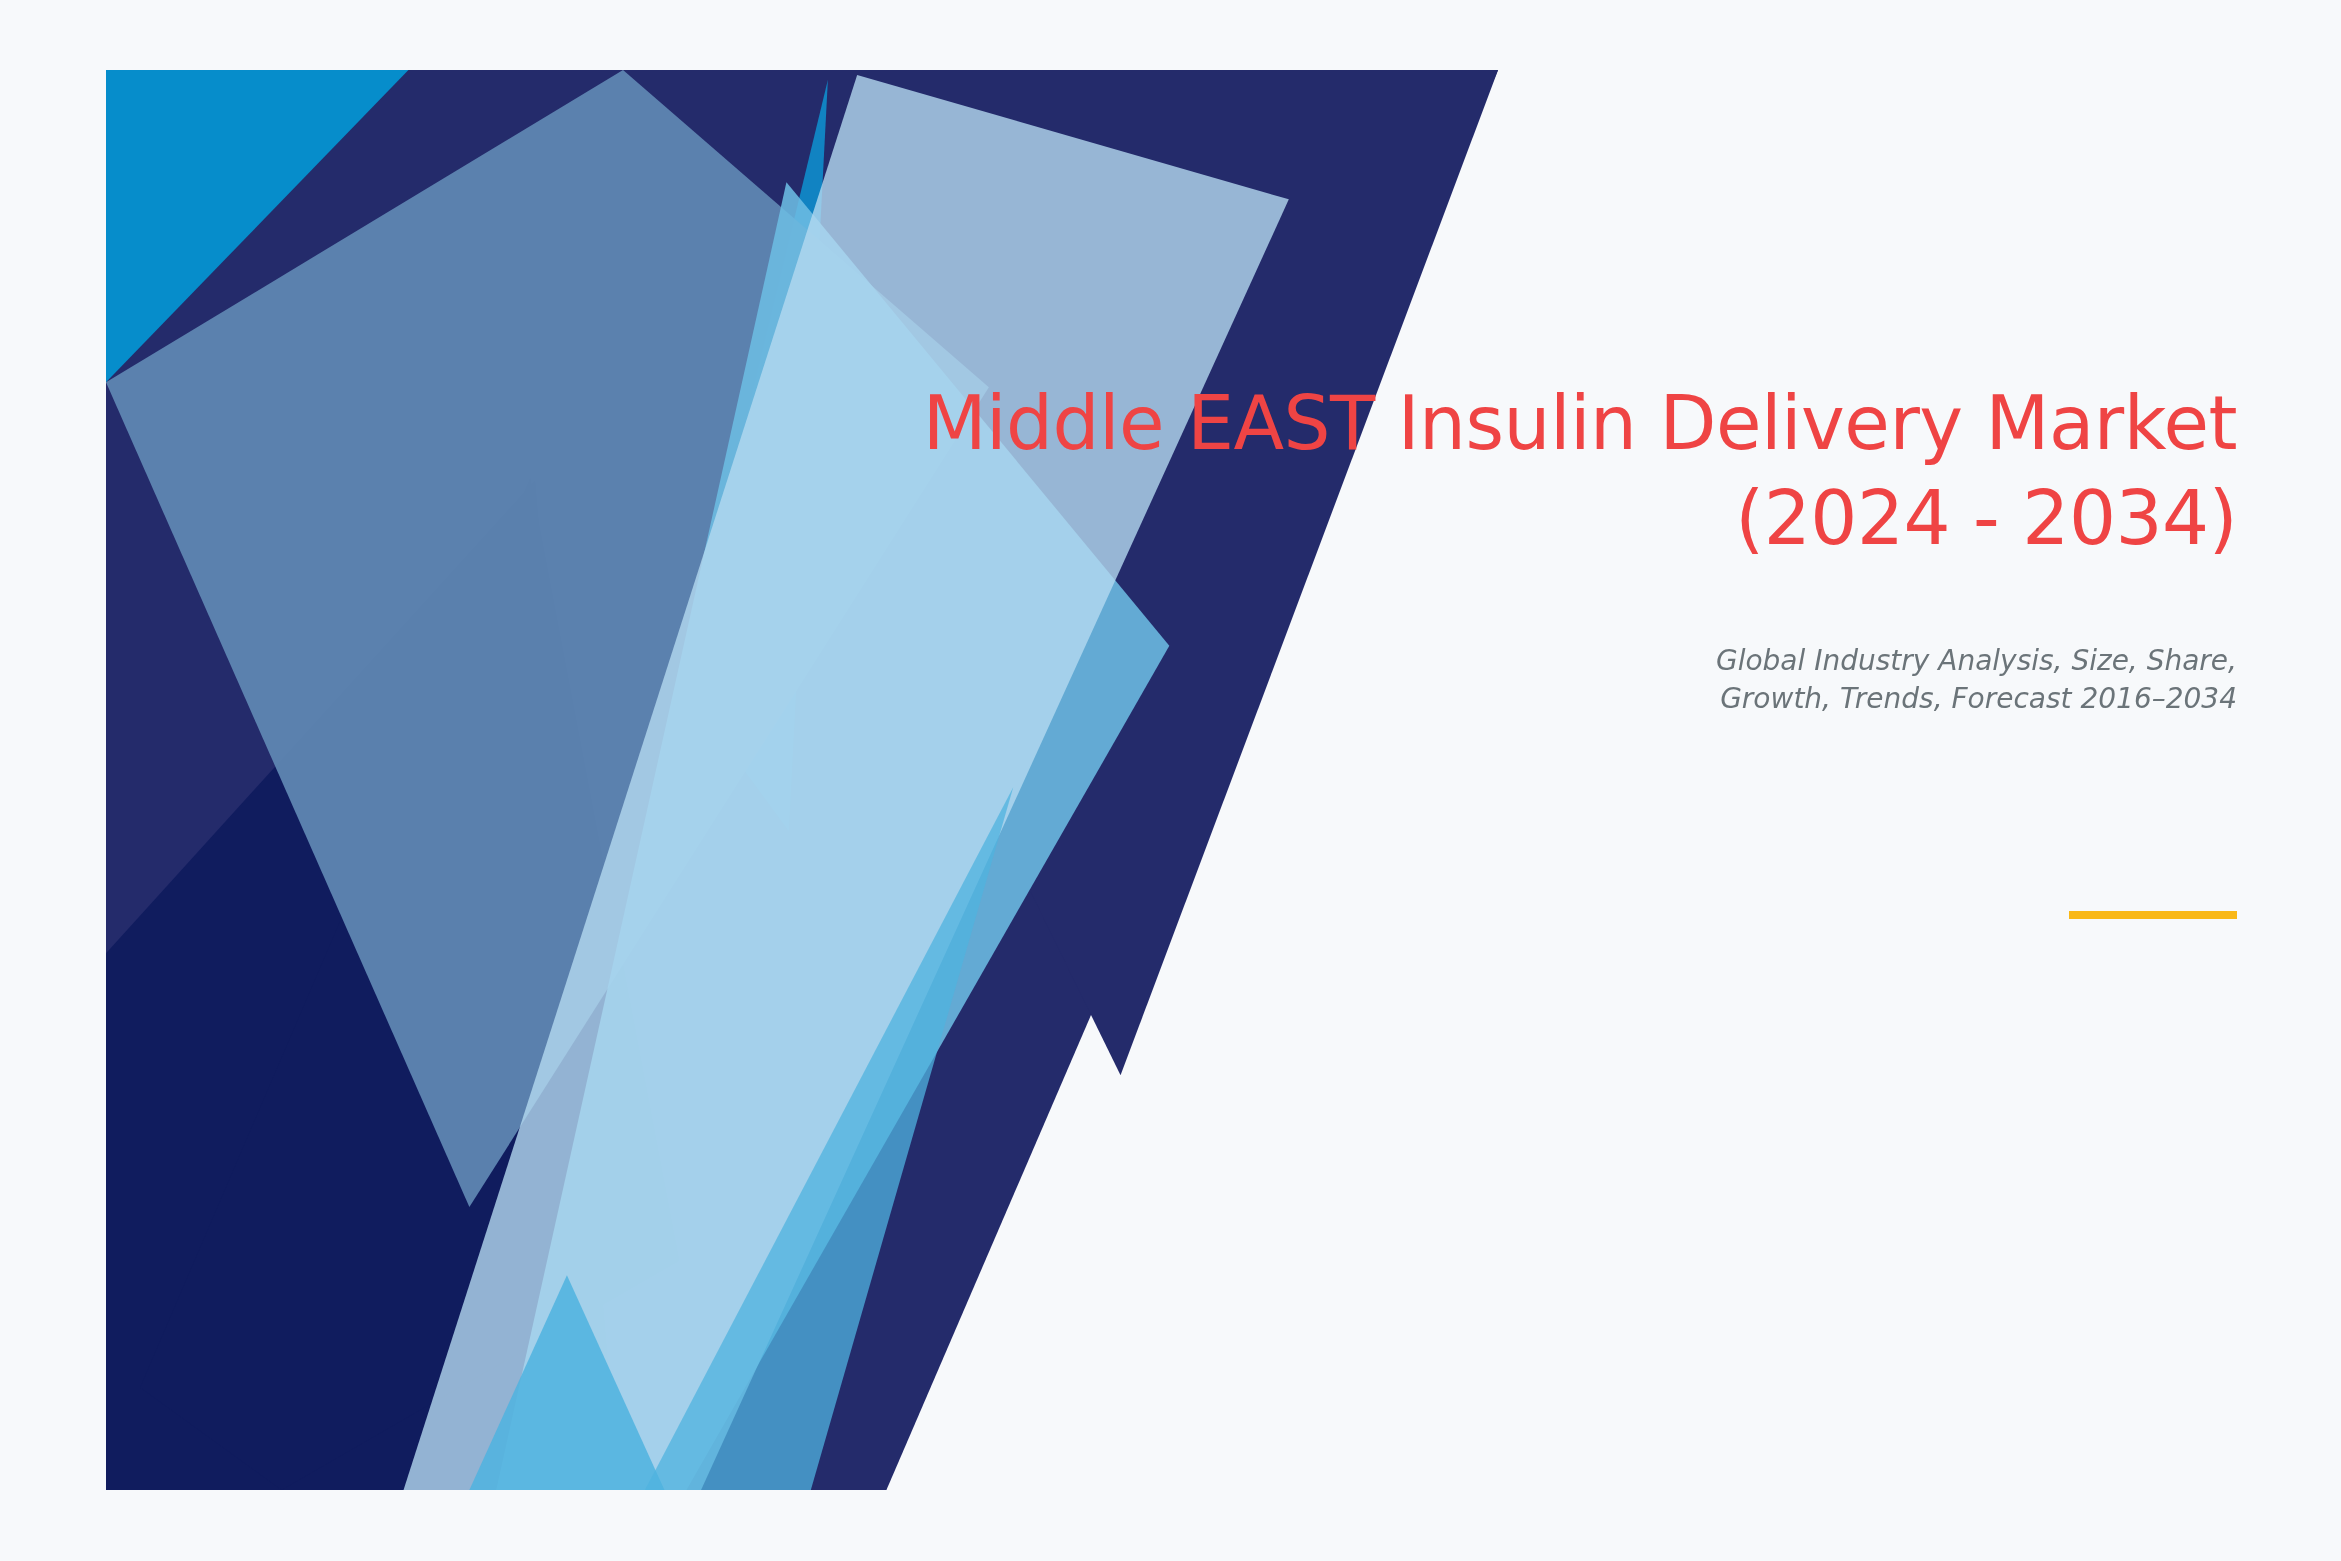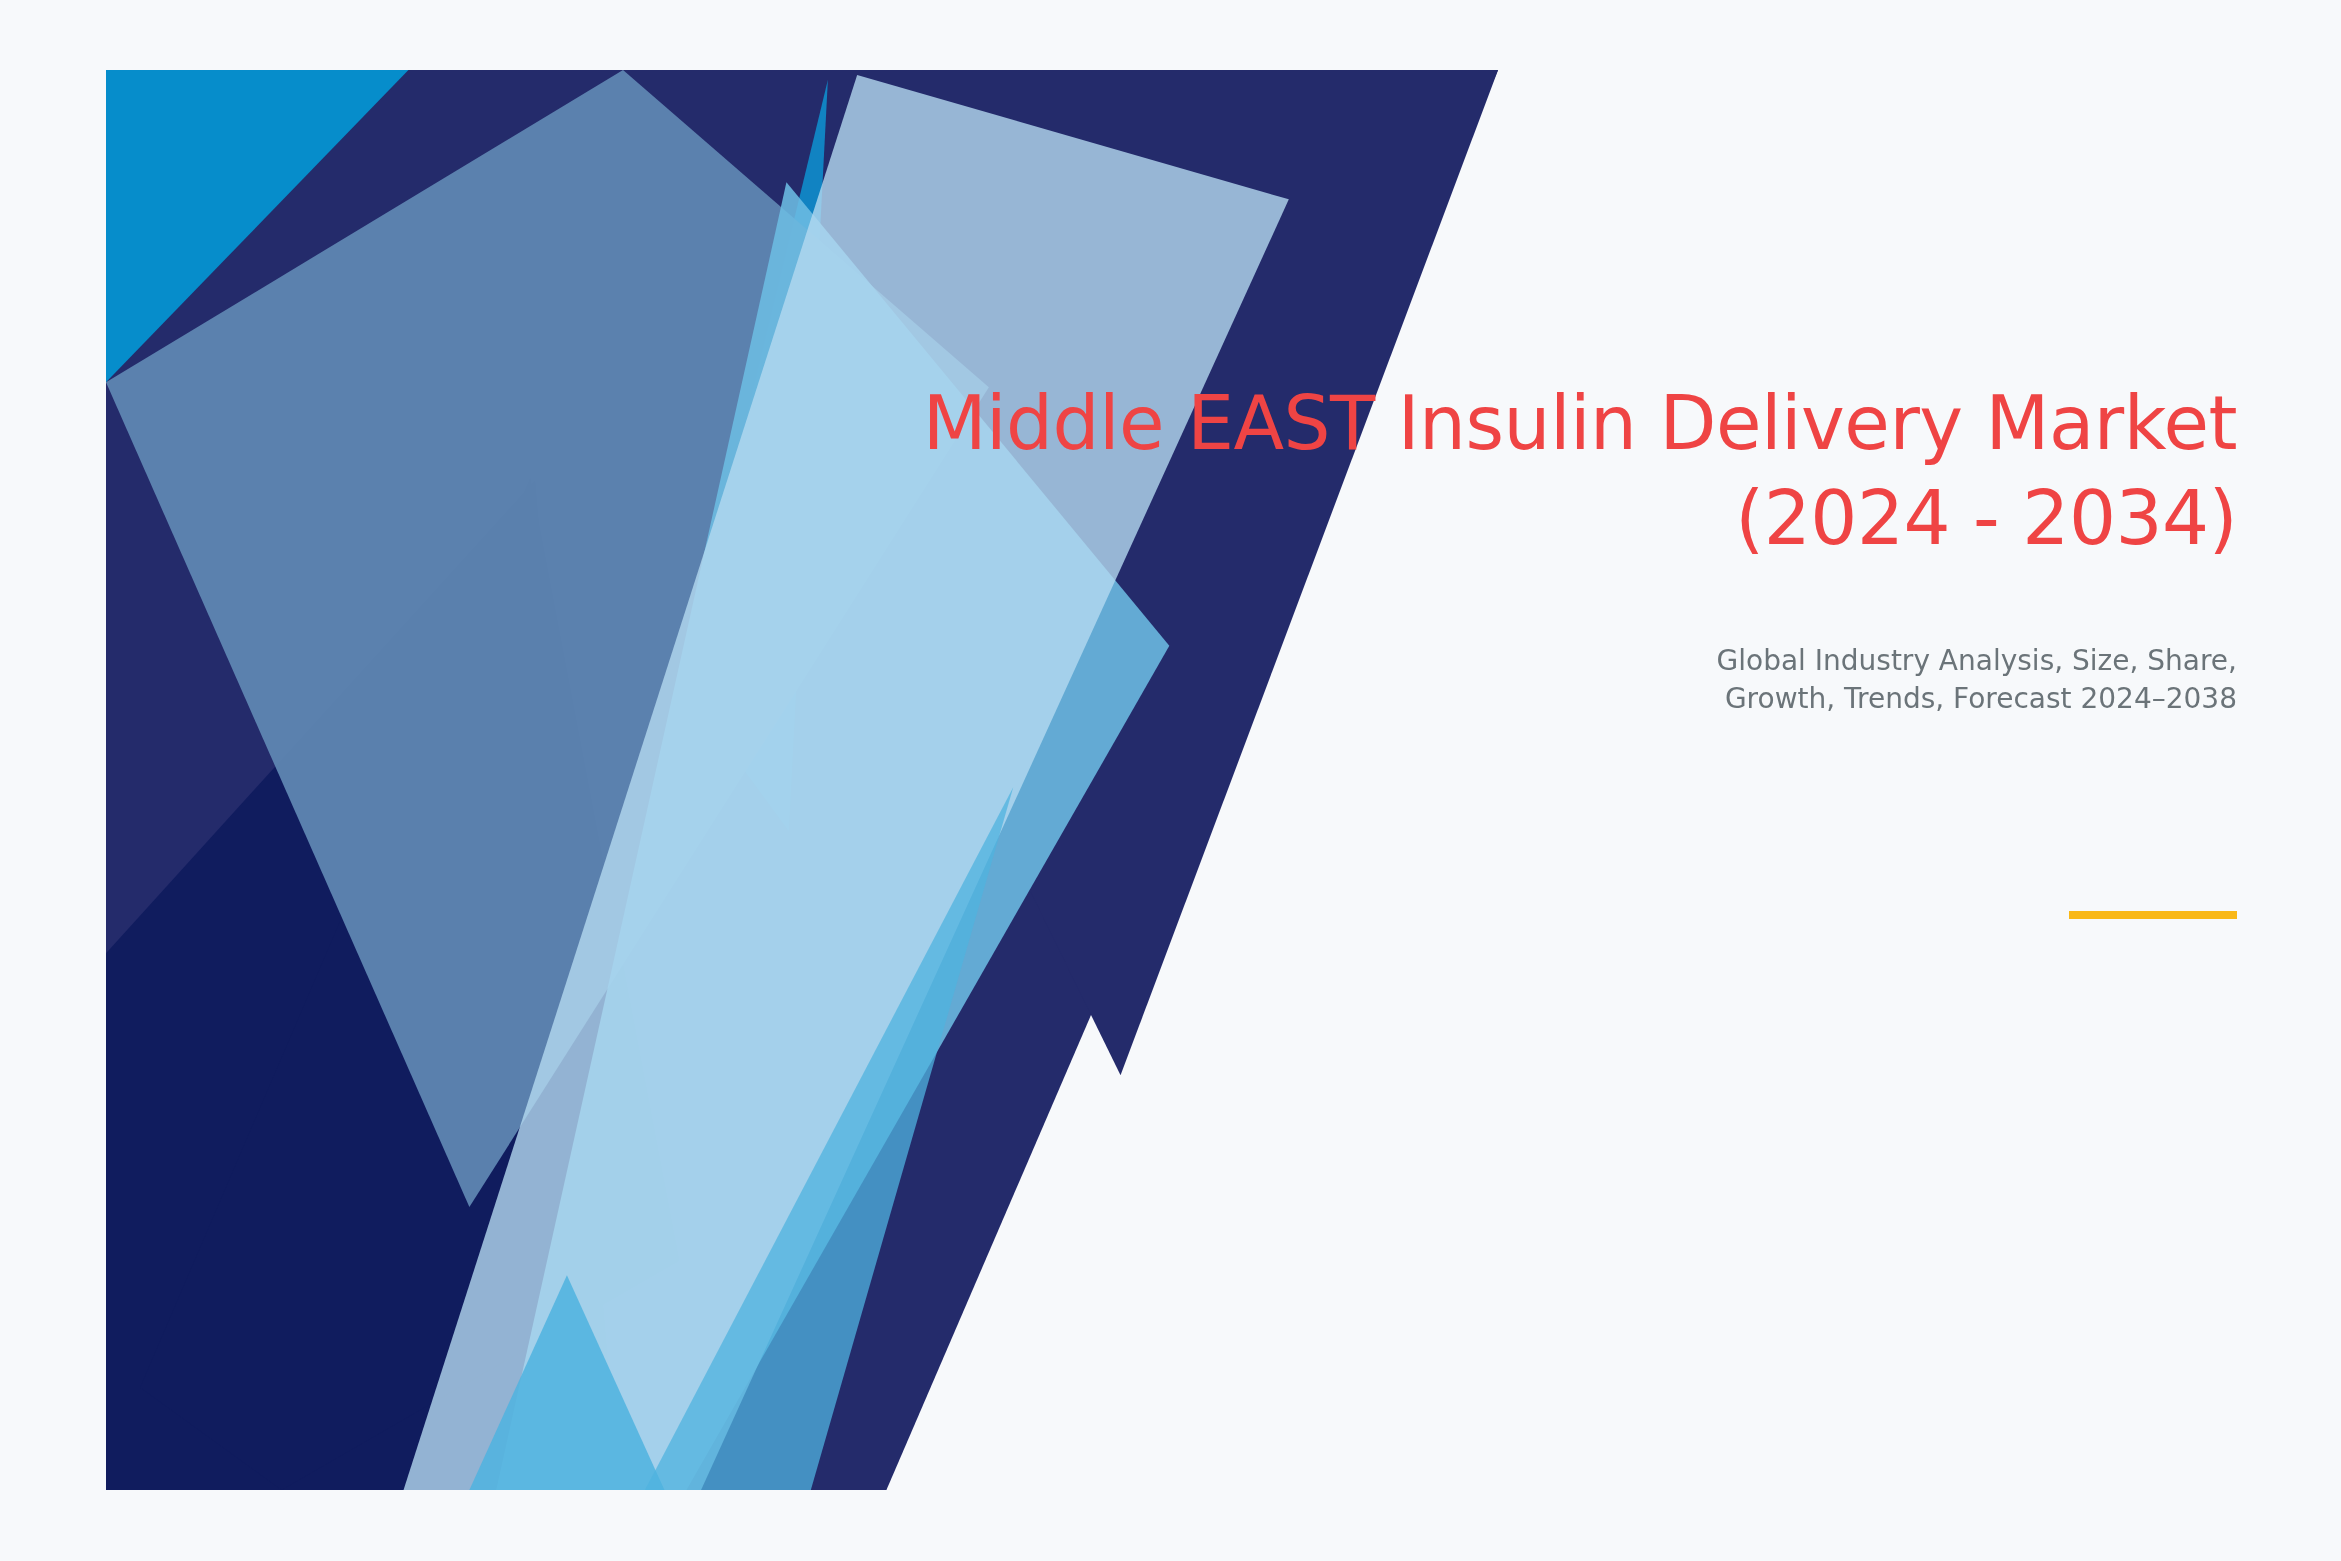--- a/index.html
+++ b/index.html
@@ -72,20 +72,21 @@
     position: absolute;
     right: 105px;
     top: 642px;
     width: 781px;
     text-align: right;
     font-family: "DejaVu Sans", sans-serif;
     font-weight: 400;
     font-size: 28px;
     line-height: 1.34;
     color: #6B7479;
+    font-style: italic;
   }
 </style>
 </head>
 <body>
 
 <div id="cover-page">
 
   <div id="artwork-panel">
     <svg viewBox="0 0 2860 2910" preserveAspectRatio="none">
 
@@ -112,16 +113,16 @@
       <polygon points="1860,1470 1445,2910 1105,2910" fill="#4FB3DF" fill-opacity="0.75"></polygon>
 
     </svg>
   </div>
 
   <div id="title-block">
     <h1 id="report-title"><span>Middle EAST Insulin Delivery Market</span><br><span>(2024 - 2034)</span></h1>
     <div id="title-accent-rule"></div>
   </div>
 
-  <p id="report-subtitle"><span>Global Industry Analysis, Size, Share,</span><br><span>Growth, Trends, Forecast 2024–2038</span></p>
+  <p id="report-subtitle"><span>Global Industry Analysis, Size, Share,</span><br><span>Growth, Trends, Forecast 2016–2034</span></p>
 
 </div>
 
 
 </body></html>

